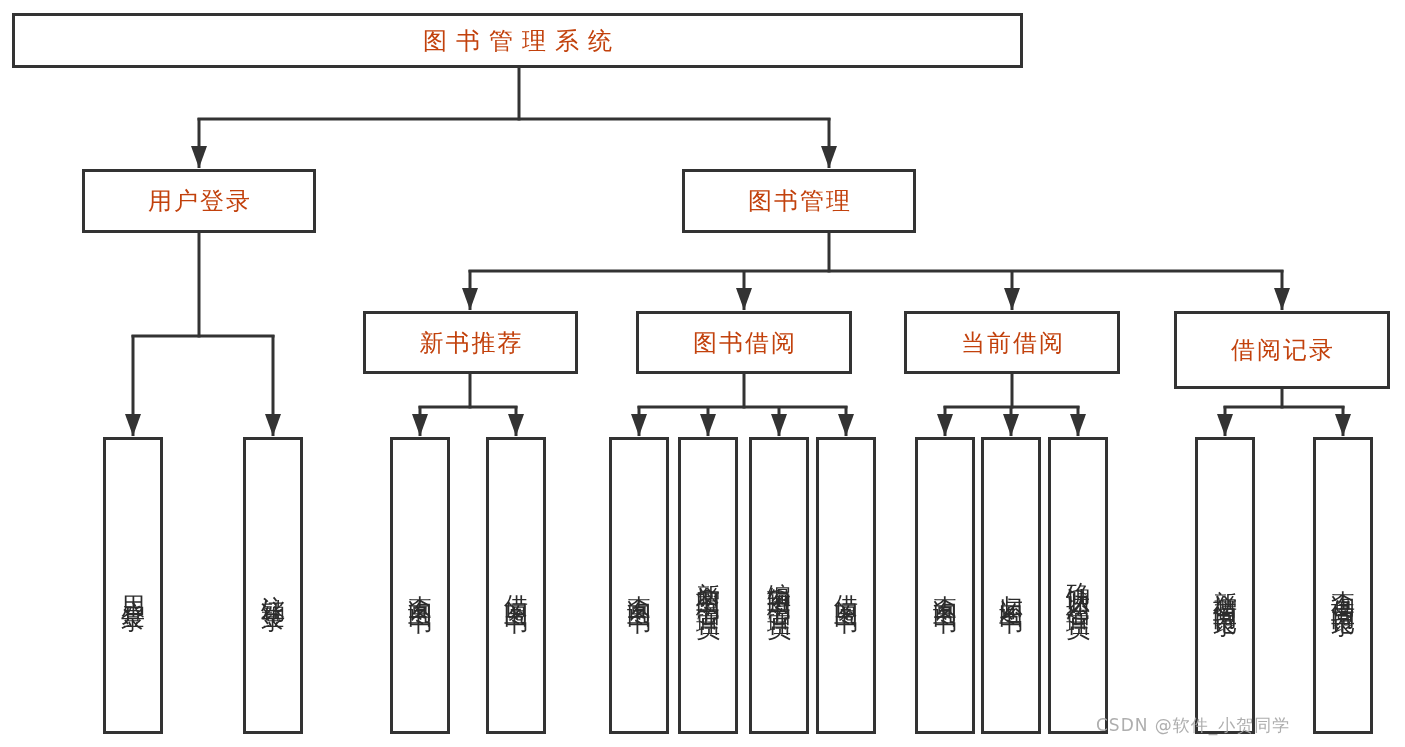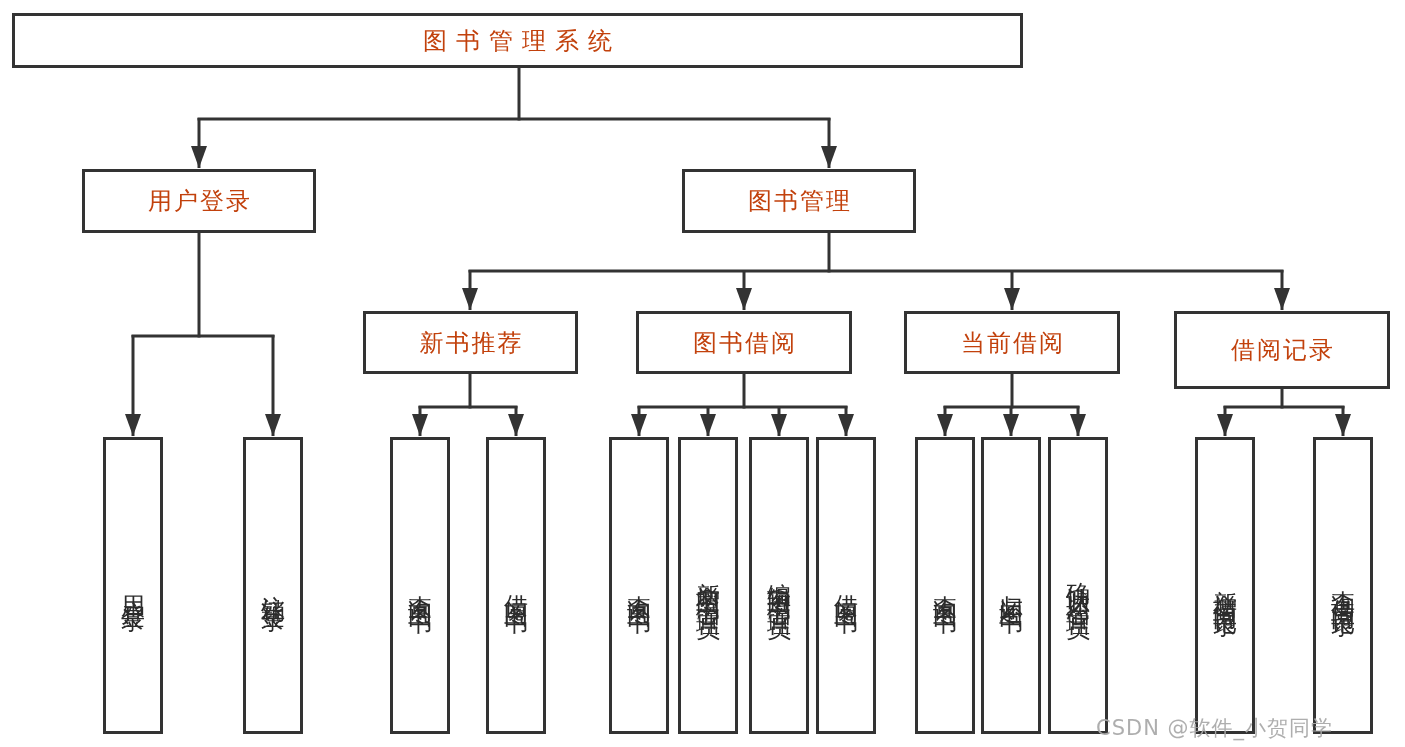--- a/index.html
+++ b/index.html
@@ -54,21 +54,21 @@
     font-size: 24px;
     line-height: 1;
     letter-spacing: 5px;
     color: #2b2b2b;
     white-space: nowrap;
   }
   .watermark {
     position: absolute;
     left: 1096px;
     top: 714px;
-    font-size: 21px;
+    font-size: 17px;
     letter-spacing: 1px;
     color: rgba(170, 170, 170, 0.95);
     white-space: nowrap;
     z-index: 5;
   }
 </style>
 </head>
 <body>
 
 <div class="stage">

